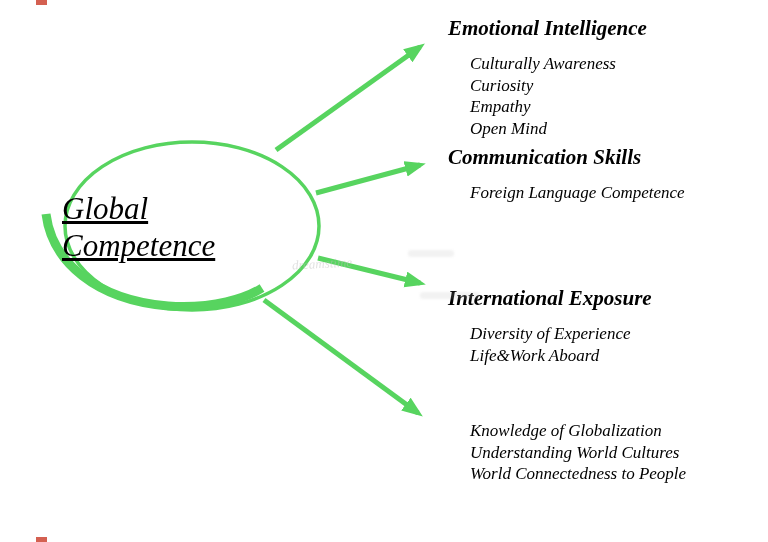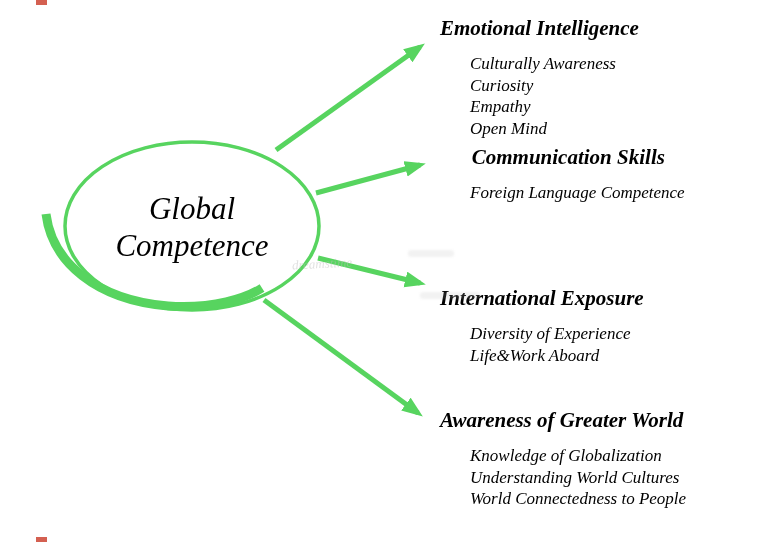--- a/index.html
+++ b/index.html
@@ -9,45 +9,45 @@
     background:#ffffff;
     overflow:hidden;
     font-family:"Liberation Serif", serif;
     font-style:italic;
     color:#000;
   }
   .diagram-svg{position:absolute;left:0;top:0;width:768px;height:542px;}
   .center-label{
     position:absolute;
     left:62px;top:190px;width:260px;
-    text-align:center;
     font-size:31px;
     line-height:37px;
+    text-decoration:underline;
   }
   .center-label span{display:block;}
   .branch{position:absolute;left:440px;}
   .branch h2{
-    margin:0 0 7px 0;
+    margin:0 0 7px 8px;
     font-size:21px;
     font-weight:700;
     font-style:italic;
     white-space:nowrap;
   }
   .branch ul{
     margin:12px;
     padding:0 0 0 18px;
     list-style:none;
   }
   .branch li{
     font-size:17px;
     line-height:21.5px;
     white-space:nowrap;
   }
   .branch-1{top:16px;}
-  .branch-2{top:145px;text-align:center;}
+  .branch-2{top:145px;}
   .branch-3{top:286px;}
   .branch-4{top:408px;}
   .corner-mark{
     position:absolute;
     width:11px;height:5px;
     background:#cc4433;
     opacity:.85;
   }
   .corner-mark.top{left:36px;top:0;}
   .corner-mark.bottom{left:36px;bottom:0;}
@@ -120,21 +120,20 @@
 
   <div class="branch branch-3">
     <h2>International Exposure</h2>
     <ul>
       <li>Diversity of Experience</li>
       <li>Life&amp;Work Aboard</li>
     </ul>
   </div>
 
   <div class="branch branch-4">
-    <h2>Awareness of Greater World</h2>
     <ul>
       <li>Knowledge of Globalization</li>
       <li>Understanding World Cultures</li>
       <li>World Connectedness to People</li>
     </ul>
   </div>
 
   <div class="watermark-text">dreamstime</div>
   <div class="watermark-smudge smudge-1"></div>
   <div class="watermark-smudge smudge-2"></div>

